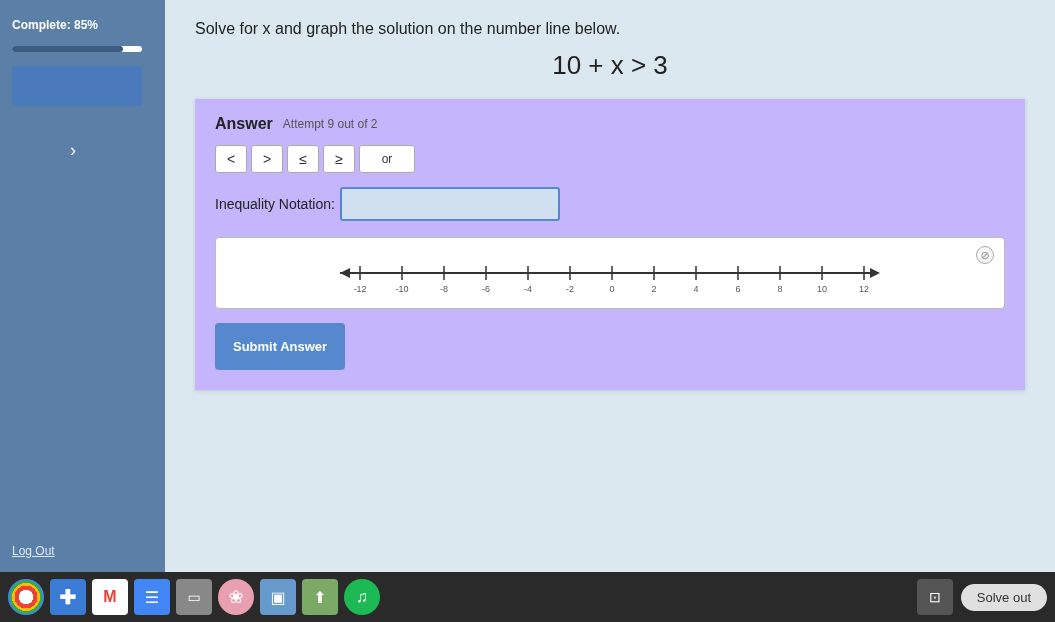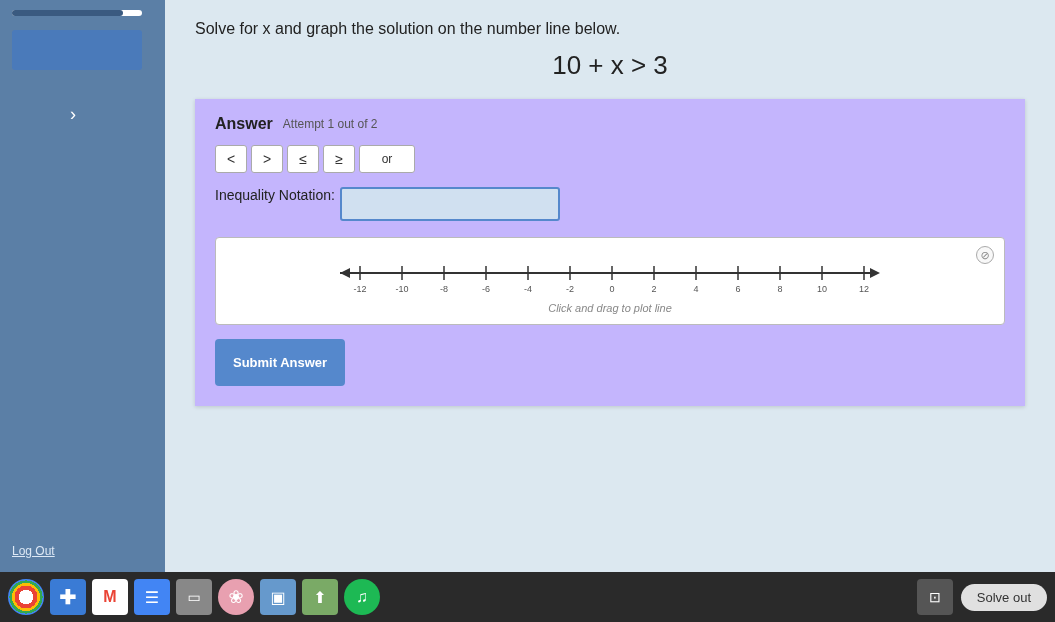--- a/index.html
+++ b/index.html
@@ -136,21 +136,21 @@
       color: #333;
     }
     .sym-btn.or-btn {
       width: 56px;
       font-size: 12px;
     }
 
     
     .ineq-row {
       display: flex;
-      align-items: flex-start;
+      align-items: center;
       gap: 5px;
       margin-bottom: 16px;
     }
     .ineq-label {
       font-size: 14px;
       color: #222;
       font-weight: normal;
       white-space: nowrap;
     }
     .ineq-input {
@@ -279,36 +279,37 @@
       cursor: pointer;
       font-weight: 500;
     }
   </style>
 </head>
 <body>
 
 <div class="main-area">
 
   <div class="sidebar">
+    <div class="sidebar-complete">Complete: 85%</div>
     <div class="sidebar-progress-bar">
       <div class="sidebar-progress-fill" style="width: 85%;"></div>
     </div>
     <div class="sidebar-blue-block"></div>
     <div class="sidebar-chevron">›</div>
     <div class="sidebar-logout">Log Out</div>
   </div>
 
   <div class="content">
     <div class="problem-title">Solve for x and graph the solution on the number line below.</div>
     <div class="equation">10 + x &gt; 3</div>
 
     <div class="answer-card">
       <div class="answer-header">
         <span class="answer-label">Answer</span>
-        <span class="attempt-text">Attempt 1 out of 2</span>
+        <span class="attempt-text">Attempt 9 out of 2</span>
       </div>
 
       
       <div class="symbol-buttons">
         <button class="sym-btn">&lt;</button>
         <button class="sym-btn">&gt;</button>
         <button class="sym-btn">≤</button>
         <button class="sym-btn">≥</button>
         <button class="sym-btn or-btn">or</button>
       </div>
@@ -364,21 +365,20 @@
             <line x1="450" y1="18" x2="450" y2="32" stroke="#333" stroke-width="1.5"></line>
             <text x="450" y="44" text-anchor="middle" font-size="9" fill="#555">8</text>
 
             <line x1="492" y1="18" x2="492" y2="32" stroke="#333" stroke-width="1.5"></line>
             <text x="492" y="44" text-anchor="middle" font-size="9" fill="#555">10</text>
 
             <line x1="534" y1="18" x2="534" y2="32" stroke="#333" stroke-width="1.5"></line>
             <text x="534" y="44" text-anchor="middle" font-size="9" fill="#555">12</text>
           </svg>
         </div>
-        <div class="nl-hint">Click and drag to plot line</div>
       </div>
 
       <button class="submit-btn">Submit Answer</button>
     </div>
   </div>
 </div>
 
 <div class="taskbar">
 
   <div class="taskbar-icon chrome" style="background:radial-gradient(circle at 50% 50%, #fff 28%, #ea4335 28%, #ea4335 45%, #fbbc05 45%, #fbbc05 55%, #34a853 55%, #34a853 65%, #4285f4 65%); font-size:0;"></div>

